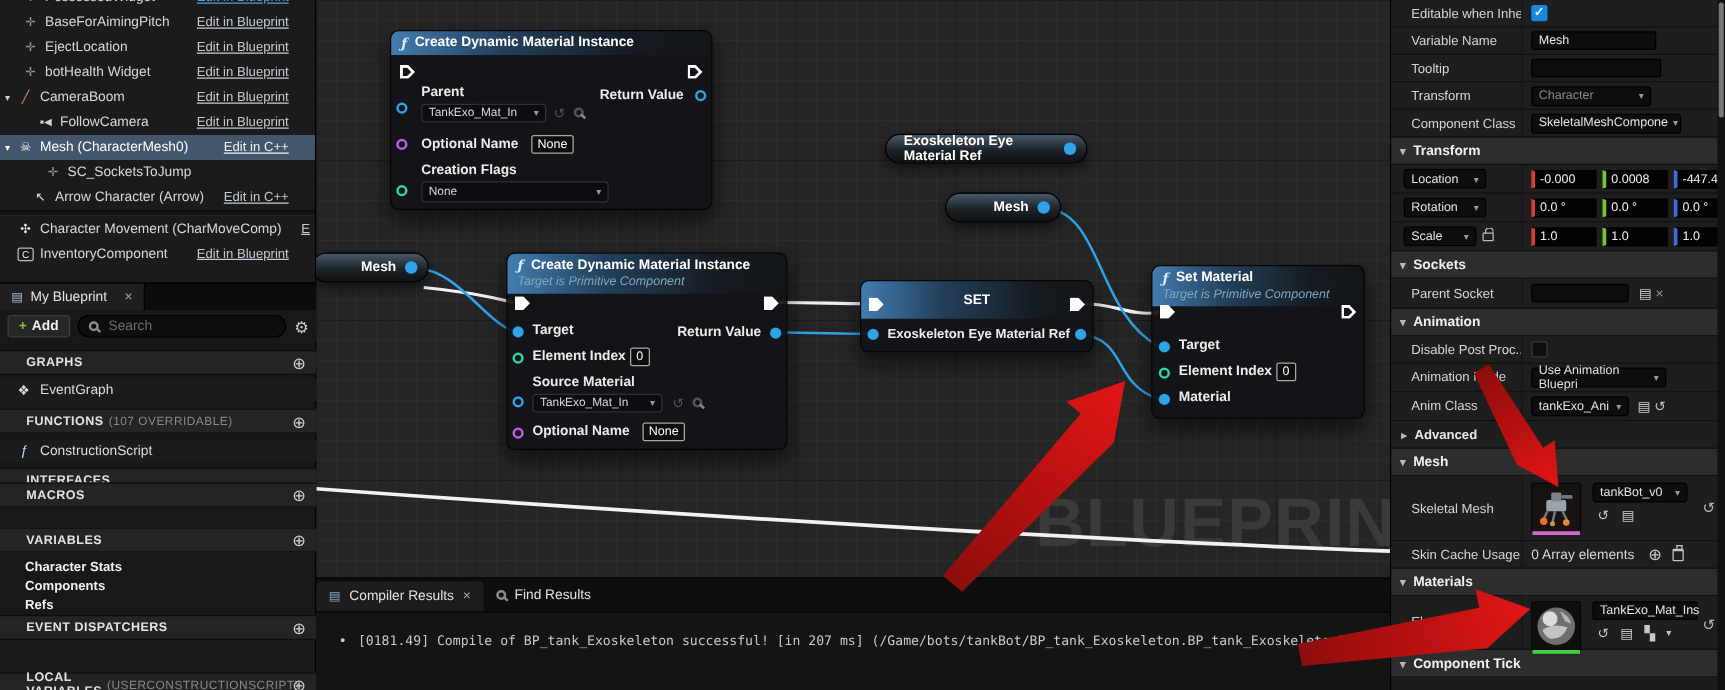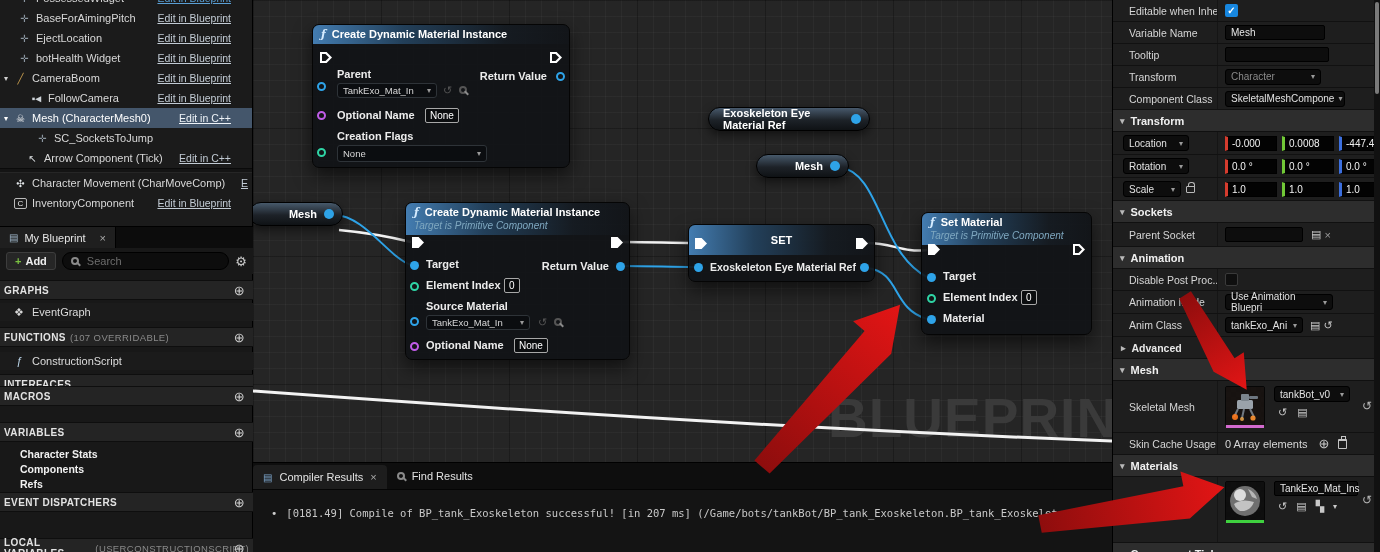--- a/index.html
+++ b/index.html
@@ -26,21 +26,21 @@
   #mbp-tabbar { position:absolute; left:0; top:226px; width:253px; height:22px; background:#0c0c0c; border-top:1px solid #000; display:flex; }
   .mbp-tab { background:#1f1f1f; display:flex; align-items:center; gap:6px; padding:0 9px; color:#e6e6e6; font-size:11px; border-right:1px solid #000; }
   #mbp-toolbar { position:absolute; left:0; top:248px; width:253px; height:26px; background:#181818; display:flex; align-items:center; gap:6px; padding:0 6px; }
   #add-btn { display:flex; align-items:center; gap:4px; background:#262626; border:1px solid #3d3d3d; border-radius:3px; height:18px; padding:0 8px; color:#eee; font-weight:bold; }
   #add-btn .plus { color:#7ac142; font-weight:bold; }
   #search-box { flex:1; display:flex; align-items:center; gap:6px; background:#0d0d0d; border:1px solid #000; border-radius:9px; height:18px; padding:0 8px; }
   #search-box input { background:transparent; border:none; outline:none; color:#bbb; font-size:11px; width:100%; font-family:"Liberation Sans",sans-serif; }
   #search-box input::placeholder { color:#6d6d6d; }
   .mag { display:inline-block; width:8px; height:8px; border:2px solid #8a8a8a; border-radius:50%; position:relative; flex:none; }
   .mag::after { content:""; position:absolute; width:5px; height:2px; background:#8a8a8a; transform:rotate(45deg); right:-4px; bottom:-2px; }
-  .sect { position:absolute; left:0; width:253px; height:20px; background:#242424; border-top:1px solid #0e0e0e; border-bottom:1px solid #0e0e0e; display:flex; align-items:center; padding:0 4px; color:#e3e3e3; font-weight:bold; font-size:10px; letter-spacing:.4px; }
+  .sect { position:absolute; left:0; width:253px; height:20px; background:#242424; border-top:1px solid #0e0e0e; border-bottom:1px solid #0e0e0e; display:flex; align-items:center; padding:0 21px; color:#e3e3e3; font-weight:bold; font-size:10px; letter-spacing:.4px; }
   .sect .sub { color:#8a8a8a; font-weight:normal; margin-left:4px; font-size:9.5px; }
   .sect .plusc { position:absolute; right:8px; color:#cfcfcf; font-size:13px; font-weight:normal; }
   .sitem { position:absolute; left:0; width:253px; height:18px; display:flex; align-items:center; gap:6px; padding:0 0 0 12px; color:#dcdcdc; background:#1b1b1b; }
   .sitem .ic { width:14px; text-align:center; color:#bcd6ea; font-style:italic; }
   .vcat { position:absolute; left:12px; width:253px; height:15px; display:flex; align-items:center; padding-left:8px; color:#f0f0f0; font-weight:bold; font-size:10.5px; }
 
   
   #graph { position:absolute; left:253px; top:0; width:859px; height:552px; overflow:hidden;
     background-color:#252525;
     background-image:
@@ -151,21 +151,21 @@
       <span class="ci" style="color:#f0f0f0">☠</span>
       <span>Mesh (CharacterMesh0)</span>
       <span class="lnk">Edit in C++</span>
     </div>
     <div class="crow" style="padding-left:36px">
       <span class="ci">✛</span>
       <span>SC_SocketsToJump</span>
     </div>
     <div class="crow" style="padding-left:26px">
       <span class="ci" style="color:#e3e7ea">↖</span>
-      <span>Arrow Component (Tick)</span>
+      <span>Arrow Character (Arrow)</span>
       <span class="lnk">Edit in C++</span>
     </div>
     <div class="csep"></div>
     <div class="crow" style="padding-left:14px">
       <span class="ci" style="color:#e3e7ea">✣</span>
       <span>Character Movement (CharMoveComp)</span>
       <span class="lnk" style="right:4px">E</span>
     </div>
     <div class="crow" style="padding-left:14px">
       <span class="ci" style="color:#e8e8e8;border:1px solid #bbb;border-radius:2px;font-size:8px;line-height:10px;height:11px">C</span>
@@ -555,21 +555,21 @@
       <span style="color:#d6d6d6">0 Array elements</span>
       <span class="pico" style="margin-left:8px;font-size:13px">⊕</span>
       <span class="trash"></span>
     </div>
   </div>
 
   <div class="dsec">
     <span class="tri">▾</span>
     <span>Materials</span>
   </div>
-  <div class="drow" style="height:66px">
+  <div class="drow" style="height:43px">
     <span class="nm">Element 0</span>
     <div class="vl" style="align-items:flex-start;padding-top:4px">
       <div class="thumb">
         <svg width="38" height="38" viewBox="0 0 38 38">
           <rect x="0" y="0" width="38" height="38" fill="#0c0c0c" opacity="0.8"></rect>
           <circle cx="19" cy="19" r="15" fill="#6f6f6f"></circle>
           <circle cx="14" cy="13" r="6" fill="#e8e8e8" opacity="0.9"></circle>
           <path d="M8 22 Q16 16 28 20 Q24 30 14 29 Q9 26 8 22" fill="#d2d2d2" opacity="0.85"></path>
           <path d="M22 7 Q29 10 31 17 L26 15 Z" fill="#c8c8c8" opacity="0.8"></path>
         </svg>

